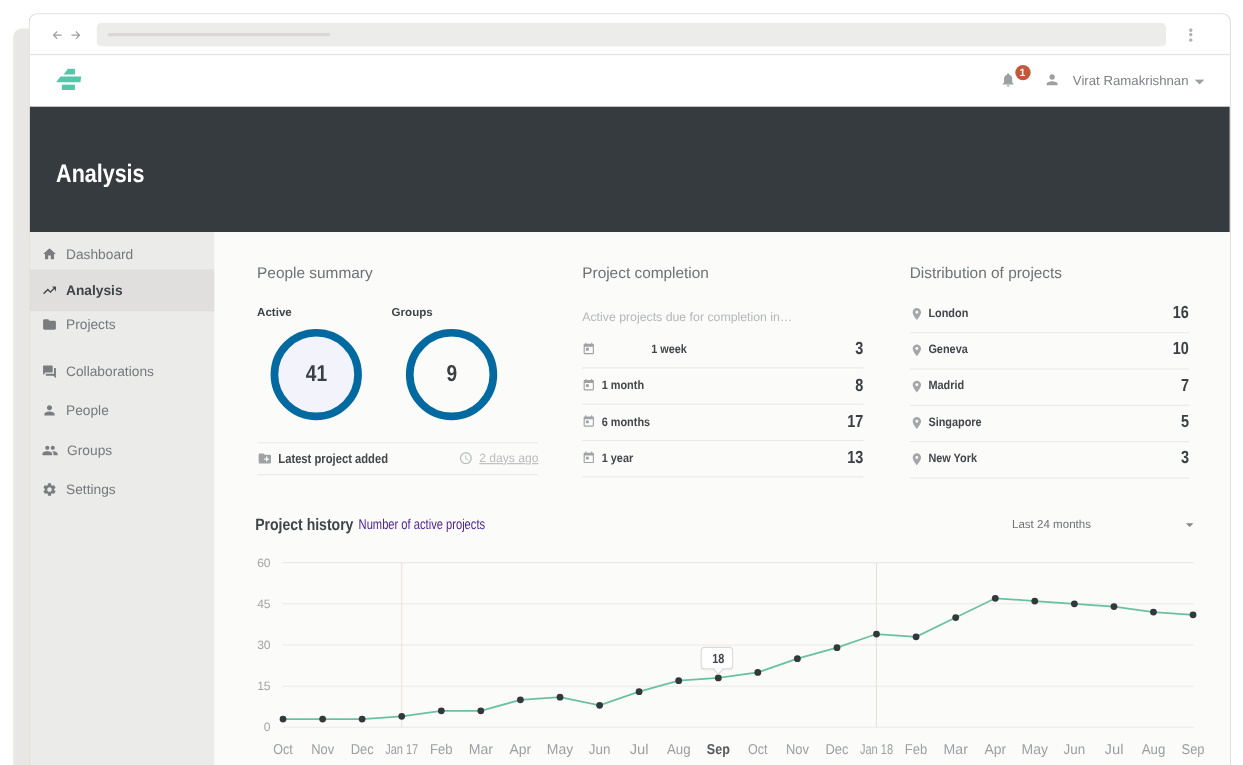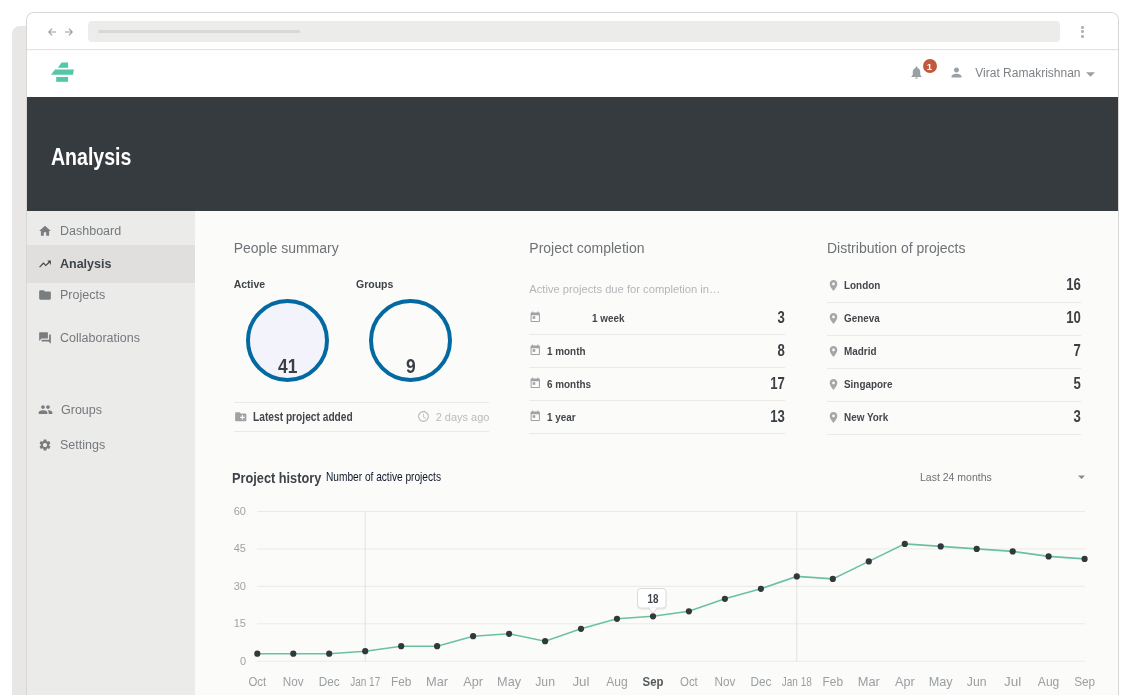--- a/index.html
+++ b/index.html
@@ -21,22 +21,22 @@
   .darkhead h1 { position:absolute; left:23.5px; top:48.5px; color:#fff; font-size:23px; font-weight:bold;
     line-height:1; transform:scaleX(0.85); transform-origin:0 50%; }
   .sidebar { position:absolute; left:0; top:198px; width:168px; height:502px; background:#ebebea; }
   .sideitem { position:absolute; left:0; width:100%; height:36px; display:flex; align-items:center; padding-left:11px;
     color:#75797d; font-size:12.5px; }
   .sideitem svg { margin-right:8px; flex:0 0 auto; }
   .sideitem.active { background:#e0dfde; color:#3f4449; font-weight:bold; top:34px; height:38px; }
   .content { position:absolute; left:168px; top:198px; width:925px; height:502px; background:#fbfbfa; }
   .coltitle { position:absolute; color:#6e7276; font-size:14px; }
   .slabel { position:absolute; font-size:10.5px; font-weight:bold; color:#3f4449; }
-  .circle { position:absolute; width:83px; height:83px; border-radius:50%; border:4px solid #0369a1;
-    display:flex; align-items:flex-end; justify-content:center; }
+  .circle { position:absolute; width:83px; height:83px; border-radius:50%; border:7px solid #0369a1;
+    display:flex; align-items:center; justify-content:center; }
   .circle span { font-size:21px; font-weight:bold; color:#3a3f43; display:inline-block; transform:scaleX(0.83); }
   .divider { position:absolute; height:1px; background:#eceae8; }
   .rowlabel { font-size:11px; font-weight:bold; color:#43474b; display:inline-block;
     transform:scaleX(0.9); transform-origin:0 50%; white-space:nowrap; }
   .rownum { margin-left:auto; font-size:16px; font-weight:bold; color:#3a3f43; display:inline-block;
     transform:scaleX(0.82); transform-origin:100% 50%; }
   .blabel { font-size:12px; font-weight:bold; color:#43474b; display:inline-block;
     transform:scaleX(0.85); transform-origin:0 50%; white-space:nowrap; }
   .cond { display:inline-block; transform-origin:0 50%; white-space:nowrap; }
 </style>
@@ -93,20 +93,25 @@
       <div class="sideitem" style="top:66px;">
         <svg width="14" height="14" viewBox="0 0 24 24" fill="#797d80">
           <path d="M10 4H4c-1.1 0-1.99.9-1.99 2L2 18c0 1.1.9 2 2 2h16c1.1 0 2-.9 2-2V8c0-1.1-.9-2-2-2h-8l-2-2z"></path>
         </svg>
         Projects</div>
       <div class="sideitem" style="top:108.5px;">
         <svg width="14" height="14" viewBox="0 0 24 24" fill="#797d80">
           <path d="M21 6h-2v9H6v2c0 .55.45 1 1 1h11l4 4V7c0-.55-.45-1-1-1zm-4 6V3c0-.55-.45-1-1-1H3c-.55 0-1 .45-1 1v14l4-4h10c.55 0 1-.45 1-1z"></path>
         </svg>
         Collaborations</div>
+      <div class="sideitem" style="top:144px;">
+        <svg width="14" height="14" viewBox="0 0 24 24" fill="#797d80">
+          <path d="M12 12c2.21 0 4-1.79 4-4s-1.79-4-4-4-4 1.79-4 4 1.79 4 4 4zm0 2c-2.67 0-8 1.34-8 4v2h16v-2c0-2.66-5.33-4-8-4z"></path>
+        </svg>
+        People</div>
       <div class="sideitem" style="top:180.5px;">
         <svg width="15" height="15" viewBox="0 0 24 24" fill="#797d80">
           <path d="M16 11c1.66 0 2.99-1.34 2.99-3S17.66 5 16 5c-1.66 0-3 1.34-3 3s1.34 3 3 3zm-8 0c1.66 0 2.99-1.34 2.99-3S9.66 5 8 5C6.34 5 5 6.34 5 8s1.34 3 3 3zm0 2c-2.33 0-7 1.17-7 3.5V19h14v-2.5c0-2.33-4.67-3.5-7-3.5zm8 0c-.29 0-.62.02-.97.05 1.16.84 1.97 1.97 1.97 3.45V19h6v-2.5c0-2.33-4.67-3.5-7-3.5z"></path>
         </svg>
         Groups</div>
       <div class="sideitem" style="top:215.5px;">
         <svg width="14" height="14" viewBox="0 0 24 24" fill="#797d80">
           <path d="M19.14 12.94c.04-.3.06-.61.06-.94 0-.32-.02-.64-.07-.94l2.03-1.58c.18-.14.23-.41.12-.61l-1.92-3.32c-.12-.22-.37-.29-.59-.22l-2.39.96c-.5-.38-1.03-.7-1.62-.94l-.36-2.54c-.04-.24-.24-.41-.48-.41h-3.84c-.24 0-.43.17-.47.41l-.36 2.54c-.59.24-1.13.57-1.62.94l-2.39-.96c-.22-.08-.47 0-.59.22L2.74 8.87c-.12.21-.08.47.12.61l2.03 1.58c-.05.3-.09.63-.09.94s.02.64.07.94l-2.03 1.58c-.18.14-.23.41-.12.61l1.92 3.32c.12.22.37.29.59.22l2.39-.96c.5.38 1.03.7 1.62.94l.36 2.54c.05.24.24.41.48.41h3.84c.24 0 .44-.17.47-.41l.36-2.54c.59-.24 1.13-.56 1.62-.94l2.39.96c.22.08.47 0 .59-.22l1.92-3.32c.12-.22.07-.47-.12-.61l-2.01-1.58zM12 15.6c-1.98 0-3.6-1.62-3.6-3.6s1.62-3.6 3.6-3.6 3.6 1.62 3.6 3.6-1.62 3.6-3.6 3.6z"></path>
         </svg>
         Settings</div>
@@ -122,21 +127,21 @@
       </div>
 <div class="circle" style="left:174.3px;top:87.5px;background:#fbfbfa;">
         <span>9</span>
       </div>
 <div class="divider" style="left:38.7px;top:191px;width:255.8px;"></div>
 <div style="position:absolute;left:38.7px;top:191px;width:255.8px;height:29px;display:flex;align-items:center;">
         <svg width="13.5" height="13.5" viewBox="0 0 24 24" fill="#9fa3a6" style="margin-right:6px;flex:0 0 auto;">
           <path d="M20 6h-8l-2-2H4c-1.1 0-1.99.9-1.99 2L2 18c0 1.1.9 2 2 2h16c1.1 0 2-.9 2-2V8c0-1.1-.9-2-2-2zm-1 8h-3v3h-2v-3h-3v-2h3V9h2v3h3v2z"></path>
         </svg>
         <span class="blabel">Latest project added</span>
-        <span style="margin-left:auto;display:flex;align-items:center;font-size:11px;color:#b9bbbd;"><svg width="13" height="13" viewBox="0 0 24 24" fill="#b9bbbd" style="margin-right:6px;flex:0 0 auto;">
+        <span style="margin-left:auto;display:flex;align-items:center;font-size:11px;color:#b9bbbd;text-decoration:underline;"><svg width="13" height="13" viewBox="0 0 24 24" fill="#b9bbbd" style="margin-right:6px;flex:0 0 auto;">
             <path d="M11.99 2C6.47 2 2 6.48 2 12s4.47 10 9.99 10C17.52 22 22 17.52 22 12S17.52 2 11.99 2zM12 20c-4.42 0-8-3.58-8-8s3.58-8 8-8 8 3.58 8 8-3.58 8-8 8zm.5-13H11v6l5.25 3.15.75-1.23-4.5-2.67z"></path>
           </svg>2 days ago</span>
       </div>
 <div class="divider" style="left:38.7px;top:220px;width:255.8px;"></div>
 <div style="position:absolute;left:334.3px;top:71.5px;font-size:11.2px;color:#b4b6b8;">Active projects due for completion in…</div>
 <div style="position:absolute;left:334.3px;top:90px;width:255.7px;height:33px;display:flex;align-items:center;gap:45px;">
         <svg width="12.5" height="12.5" viewBox="0 0 24 24" fill="#9fa3a6" style="margin-right:5px;flex:0 0 auto;">
           <path d="M19 3h-1V1h-2v2H8V1H6v2H5c-1.1 0-2 .9-2 2v14c0 1.1.9 2 2 2h14c1.1 0 2-.9 2-2V5c0-1.1-.9-2-2-2zm0 16H5V8h14v11z"></path>
           <path d="M7 10h5v5H7z"></path>
         </svg>
@@ -205,21 +210,21 @@
 <div class="divider" style="left:632.0px;top:189.5px;width:254.0px;"></div>
 <div style="position:absolute;left:632.0px;top:189.5px;width:254.0px;height:33px;display:flex;align-items:center;">
         <svg width="13" height="13" viewBox="0 0 24 24" fill="#a4a7a9" style="margin-right:4px;flex:0 0 auto;">
           <path d="M12 2C8.13 2 5 5.13 5 9c0 5.25 7 13 7 13s7-7.75 7-13c0-3.87-3.13-7-7-7zm0 9.5c-1.38 0-2.5-1.12-2.5-2.5s1.12-2.5 2.5-2.5 2.5 1.12 2.5 2.5-1.12 2.5-2.5 2.5z"></path>
         </svg>
         <span class="rowlabel">New York</span>
         <span class="rownum">3</span>
       </div>
 <div class="divider" style="left:632.0px;top:222.5px;width:254.0px;"></div>
 <div style="position:absolute;left:37.2px;top:258px;font-size:15px;font-weight:bold;color:#3f4449;"><span class="cond" style="transform:scaleX(0.85);">Project history</span></div>
-<div style="position:absolute;left:130.7px;top:257.5px;font-size:13px;color:#0f172a;"><span class="cond" style="transform:scaleX(0.78);">Number of active projects</span></div>
+<div style="position:absolute;left:130.7px;top:257.5px;font-size:13px;color:#4c1d95;"><span class="cond" style="transform:scaleX(0.78);">Number of active projects</span></div>
 <div style="position:absolute;left:725px;top:260px;width:150px;text-align:left;font-size:10.5px;color:#6e7276;">Last 24 months</div>
 <svg width="7" height="4.7" viewBox="0 0 10 5" style="position:absolute;left:883px;top:264px;" fill="#85898c">
         <polygon points="0,0 10,0 5,5"></polygon>
       </svg>
 <svg width="925" height="204" viewBox="0 0 925 204" style="position:absolute;left:0;top:280px;" font-family="Liberation Sans, sans-serif">
 <defs>
           <filter id="tshadow" x="-40%" y="-40%" width="180%" height="200%">
 <feDropShadow dx="0" dy="1" stdDeviation="0.7" flood-color="#000000" flood-opacity="0.10"></feDropShadow>
 </filter>
         </defs>

